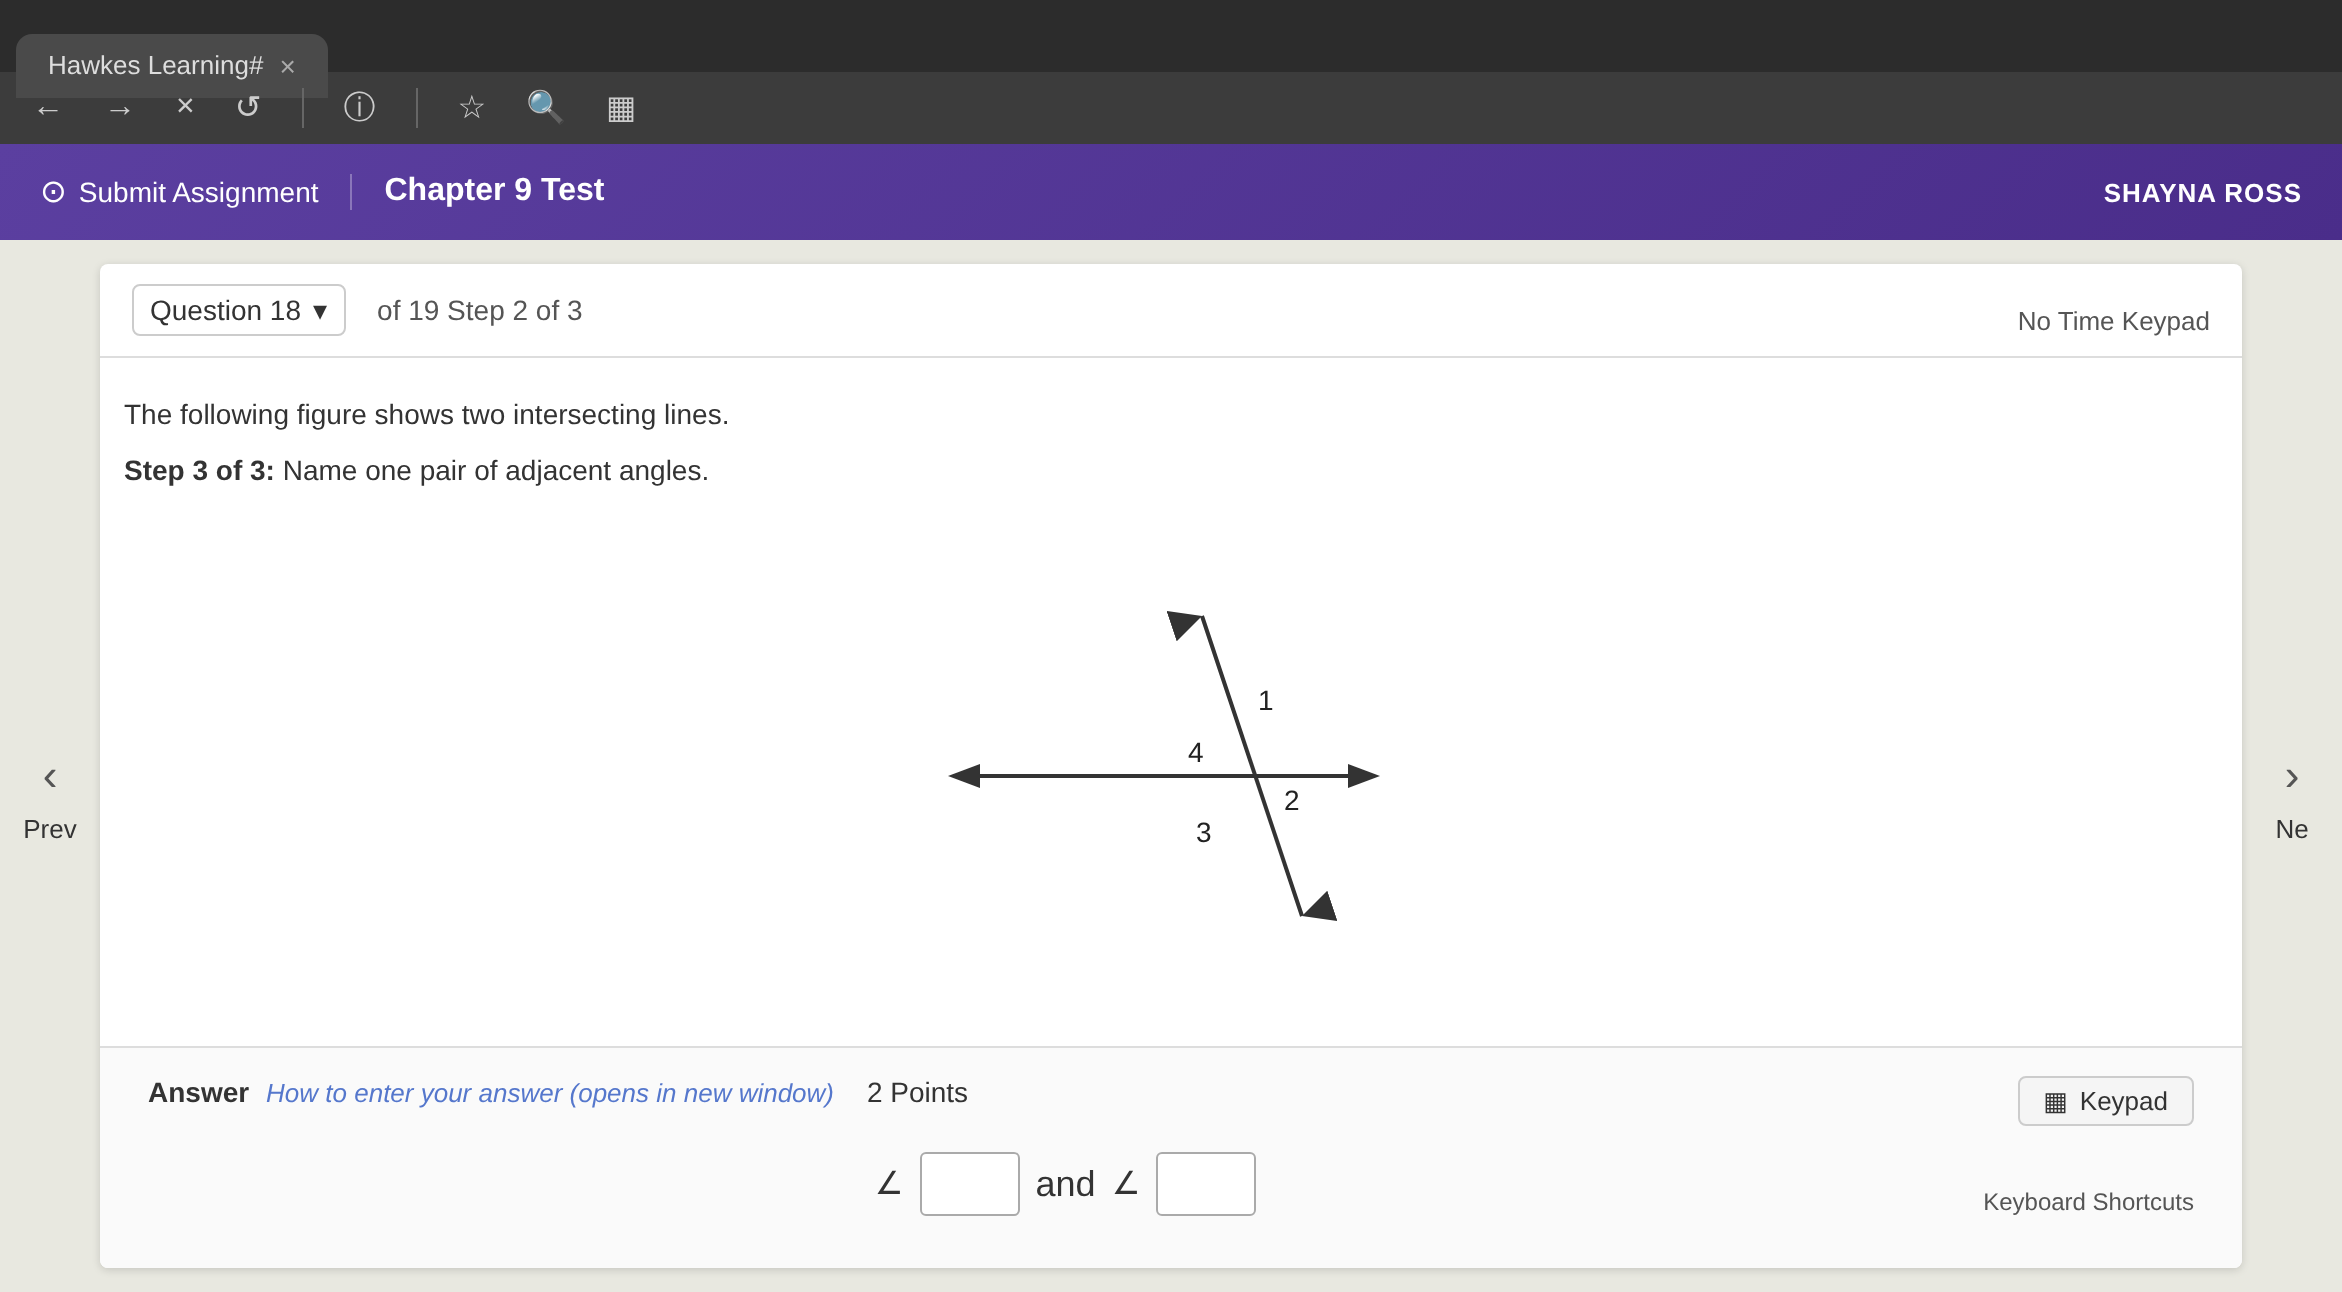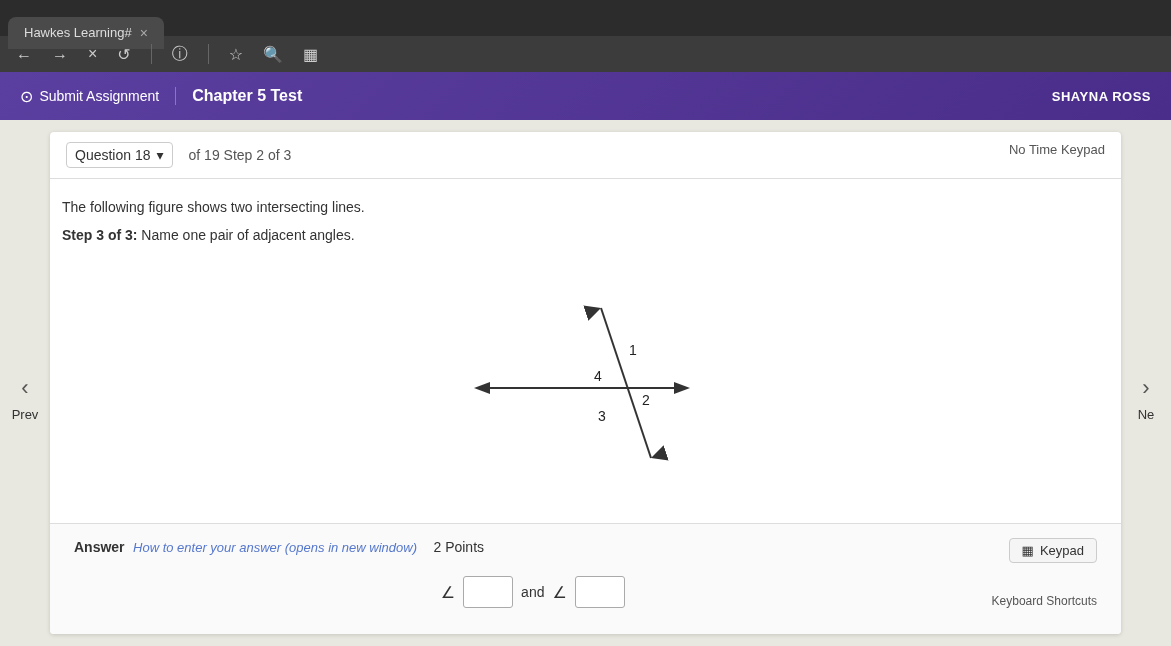--- a/index.html
+++ b/index.html
@@ -146,21 +146,21 @@
       margin: 12px 0;
       border-radius: 4px;
       box-shadow: 0 1px 4px rgba(0,0,0,0.15);
       display: flex;
       flex-direction: column;
       overflow: hidden;
     }
 
     .question-header {
       display: flex;
-      align-items: flex-start;
+      align-items: flex-end;
       justify-content: space-between;
       padding: 10px 16px;
       border-bottom: 1px solid #ddd;
     }
     .question-selector {
       display: flex;
       align-items: center;
       gap: 6px;
       font-size: 14px;
       color: #333;
@@ -266,21 +266,21 @@
     .answer-input {
       width: 50px;
       height: 32px;
       border: 1px solid #aaa;
       border-radius: 3px;
       text-align: center;
       font-size: 14px;
       padding: 2px 4px;
     }
     .and-text {
-      font-size: 14px;
+      font-size: 18px;
       color: #333;
     }
 
     .answer-row {
       display: flex;
       justify-content: space-between;
       align-items: flex-start;
     }
     .answer-row-left {
       flex: 1;
@@ -315,21 +315,21 @@
     <button class="toolbar-btn">▦</button>
   </div>
 </div>
 
 <div class="app-header">
   <div class="header-left">
     <button class="submit-btn">
       <span class="submit-icon">⊙</span>
       <span>Submit Assignment</span>
     </button>
-    <span class="chapter-title">Chapter 5 Test</span>
+    <span class="chapter-title">Chapter 9 Test</span>
   </div>
   <span class="user-name">SHAYNA ROSS</span>
 </div>
 
 <div class="main-content">
 
   <div class="nav-left">
     <span style="font-size:22px;color:#555;">‹</span>
     <span class="nav-label">Prev</span>
   </div>

